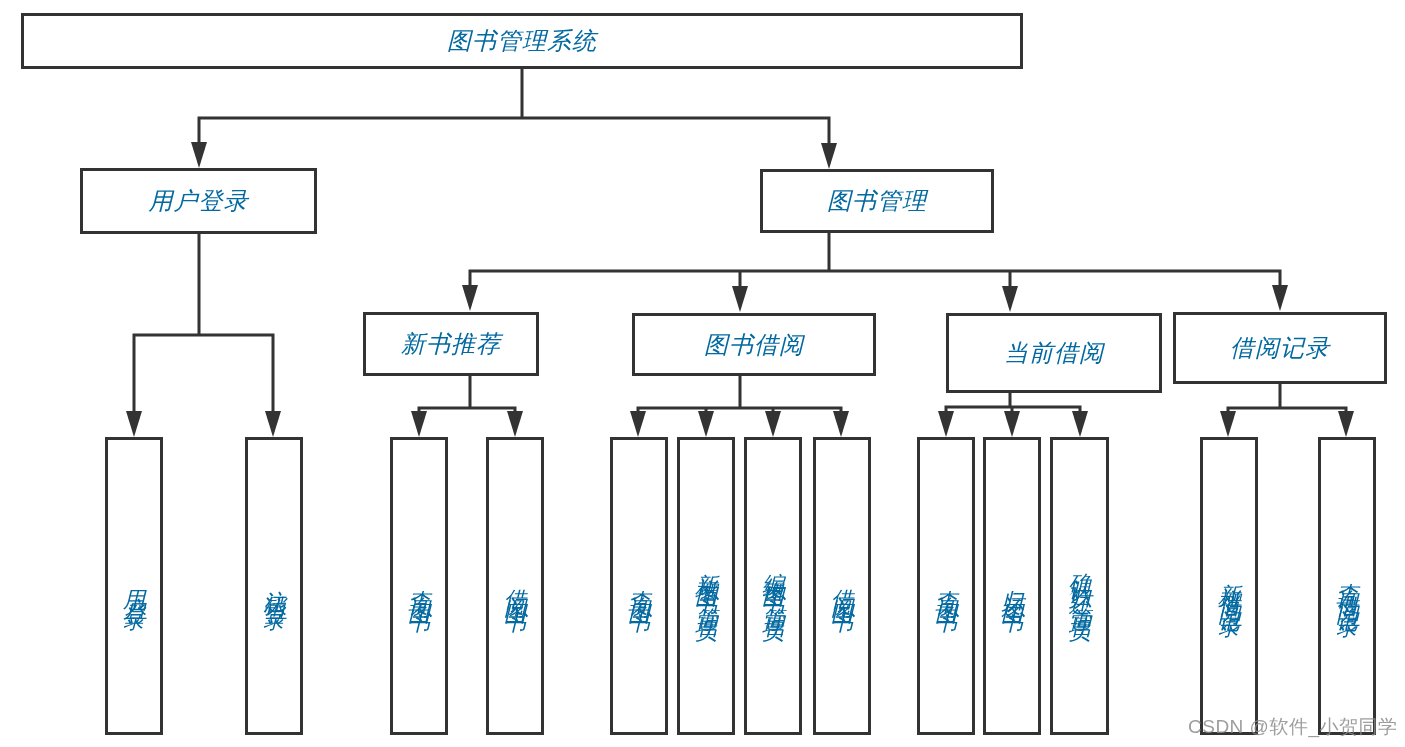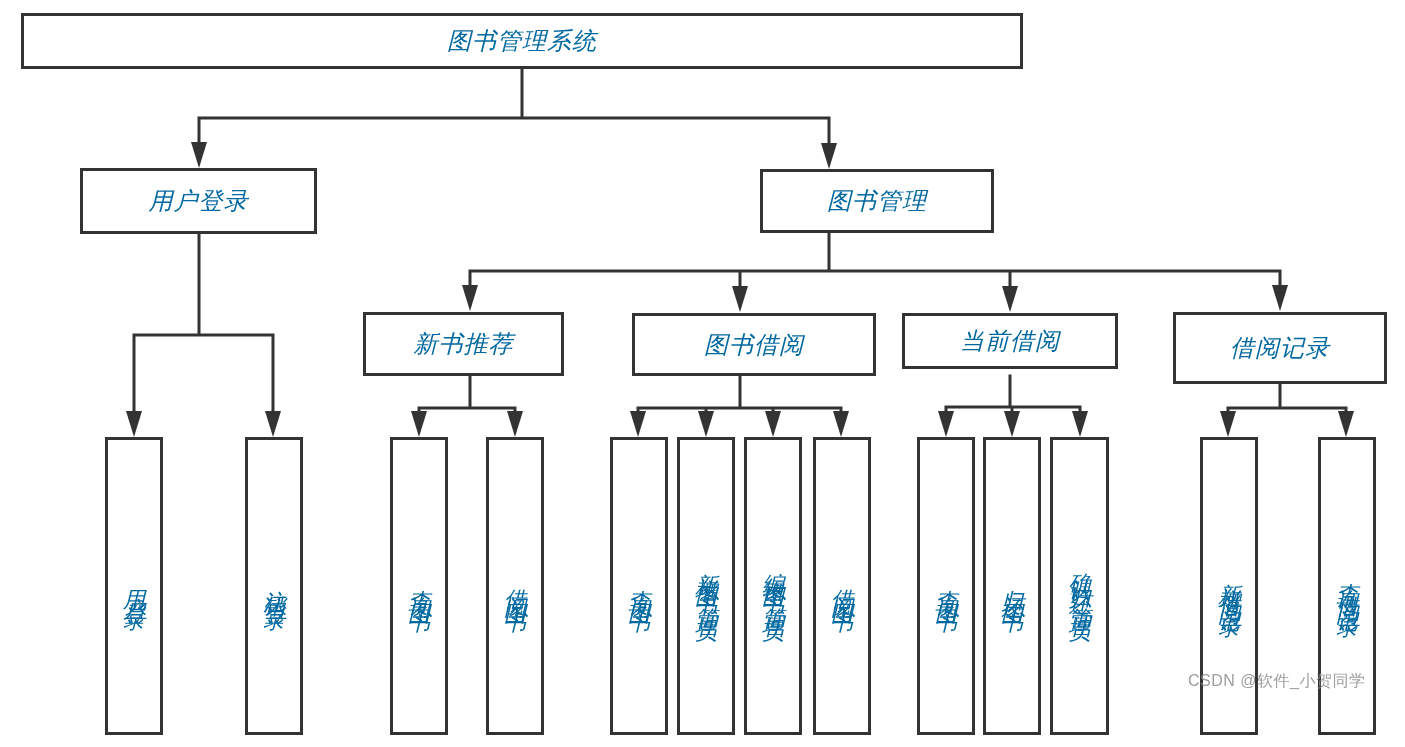--- a/index.html
+++ b/index.html
@@ -37,23 +37,23 @@
   .node-v {
     font-size: 22px;
     writing-mode: vertical-rl;
     text-orientation: mixed;
     letter-spacing: 7px;
     line-height: 1;
   }
   .watermark {
     position: absolute;
     left: 1188px;
-    top: 671px;
+    top: 714px;
     width: 215px;
-    font-size: 16px;
+    font-size: 19px;
     color: rgba(140,140,140,0.85);
     letter-spacing: 0.5px;
     white-space: nowrap;
     z-index: 5;
   }
 </style>
 </head>
 <body>
 
 <div class="canvas">
@@ -89,23 +89,23 @@
       <polygon points="1220,411 1236,411 1228,437"></polygon>
       <polygon points="1338,411 1354,411 1346,437"></polygon>
     </g>
   </svg>
 
   <div class="node node-h" style="left:21px; top:13px; width:1002px; height:56px;">图书管理系统</div>
 
   <div class="node node-h" style="left:80px; top:168px; width:237px; height:66px;">用户登录</div>
   <div class="node node-h" style="left:712px; top:169px; width:234px; height:64px;margin-left:48px;">图书管理</div>
 
-  <div class="node node-h" style="left:363px; top:312px; width:201px; height:64px;">新书推荐</div>
+  <div class="node node-h" style="left:363px; top:312px; width:176px; height:64px;">新书推荐</div>
   <div class="node node-h" style="left:632px; top:313px; width:244px; height:63px;">图书借阅</div>
-  <div class="node node-h" style="left:902px; top:313px; width:216px; height:56px;">当前借阅</div>
+  <div class="node node-h" style="left:946px; top:313px; width:216px; height:80px;">当前借阅</div>
   <div class="node node-h" style="left:1173px; top:312px; width:214px; height:72px;">借阅记录</div>
 
   <div class="node node-v" style="left:105px; top:437px; width:58px; height:298px;">用户登录</div>
   <div class="node node-v" style="left:245px; top:437px; width:58px; height:298px;">注销登录</div>
 
   <div class="node node-v" style="left:390px; top:437px; width:58px; height:298px;">查询图书</div>
   <div class="node node-v" style="left:486px; top:437px; width:58px; height:298px;">借阅图书</div>
 
   <div class="node node-v" style="left:610px; top:437px; width:58px; height:298px;">查询图书</div>
   <div class="node node-v" style="left:677px; top:437px; width:58px; height:298px;">新增图书（管理员）</div>

